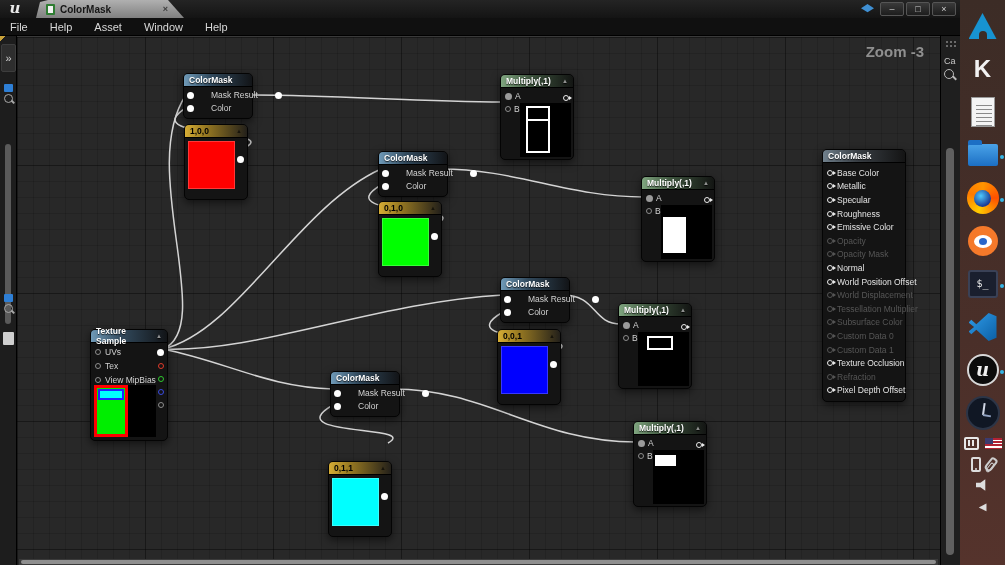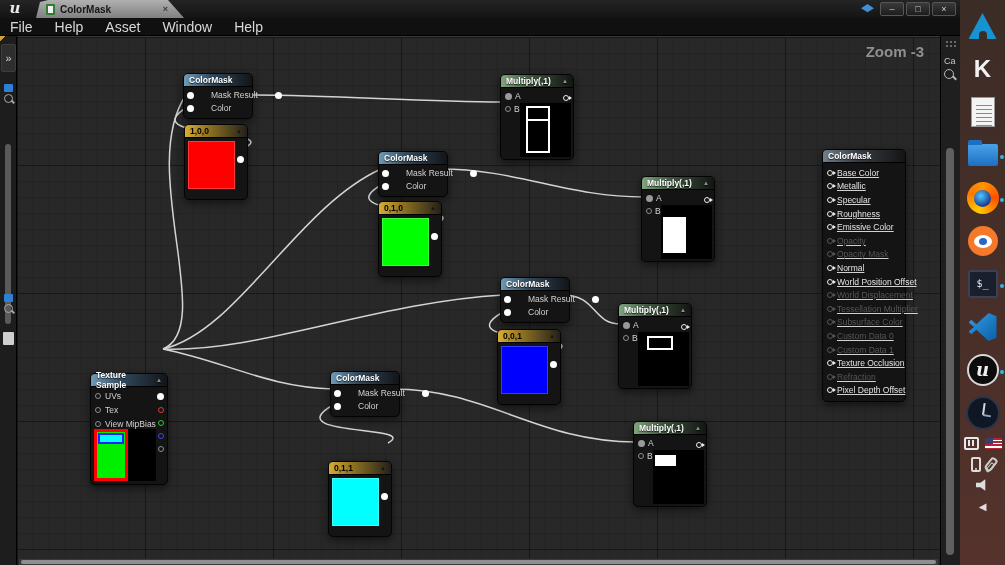--- a/index.html
+++ b/index.html
@@ -21,21 +21,21 @@
   .tab-close { color:#3c3c3c; font-size:9px; font-weight:bold; margin-right:8px; cursor:pointer; }
   .tb-spacer { flex:1; }
   .cap-icon { width:13px; height:11px; margin:0 6px 3px 0; background:#3f8fd2;
               clip-path:polygon(50% 0, 100% 38%, 50% 76%, 0 38%); }
   .win-btns { display:flex; gap:2px; margin:0 4px 2px 0; }
   .win-btn { width:24px; height:14px; background:linear-gradient(#3a3a3a,#1d1d1d); border:1px solid #555;
              color:#cfcfcf; font-size:9px; line-height:12px; text-align:center; border-radius:2px; }
 
   .menubar { height:18px; background:#101010; display:flex; align-items:center; gap:22px; padding-left:10px;
              border-bottom:1px solid #000; }
-  .menu-item { color:#d8d8d8; font-size:14px; }
+  .menu-item { color:#d8d8d8; font-size:11px; }
 
   .workspace { position:relative; display:flex; height:529px; }
 
   
   .left-strip { position:relative; width:17px; background:#1d1d1d; border-right:1px solid #000; flex:0 0 auto; }
   .left-strip::before { content:""; position:absolute; left:0; top:0; width:8px; height:6px;
         background:linear-gradient(135deg,#c9a23a 40%,transparent 41%); }
   .chevron-btn { position:absolute; left:1px; top:8px; width:15px; height:28px; background:#2e2e2e;
         border:1px solid #3d3d3d; border-radius:2px; color:#d0d0d0; font-size:11px; line-height:26px; text-align:center; }
   .mini-widget { position:absolute; left:2px; width:13px; height:24px; }
@@ -110,31 +110,31 @@
   .mul-row { display:flex; align-items:center; gap:3px; padding:3px 0 0 4px; }
   .mul-out { position:absolute; right:4px; top:20px; }
   .preview { position:absolute; left:19px; top:28px; width:51px; height:54px; background:#000; }
   .pv { position:absolute; }
   .pv-frame-split { left:11%; top:5%; width:47%; height:88%; border:2px solid #fff; }
   .pv-frame-split::after { content:""; position:absolute; left:0; right:0; top:26%; height:2px; background:#fff; }
   .pv-solid-tall { left:3%; top:22%; width:46%; height:66%; background:#fff; }
   .pv-frame-small { left:17%; top:7%; width:52%; height:27%; border:2px solid #fff; }
   .pv-solid-small { left:4%; top:9%; width:42%; height:20%; background:#fff; }
 
-  .ts-node { width:78px; height:112px;margin-top:44px; }
+  .ts-node { width:78px; height:112px; }
   .ts-row { display:flex; align-items:center; gap:4px; padding:4px 0 0 4px; white-space:nowrap; }
   .ts-outs { position:absolute; right:3px; top:19px; display:flex; flex-direction:column; gap:7px; align-items:center; }
   .tex-preview { position:absolute; left:3px; bottom:3px; width:62px; height:52px; display:flex; }
   .tex-left { width:34px; border:3px solid #ff0000; background:#00ee00; display:flex; flex-direction:column; }
   .tex-cyan { height:11px; margin:1px; border:2px solid #2222ff; background:#00ffff; }
   .tex-right { flex:1; background:#000; }
 
   .mat-node { width:84px; padding-bottom:4px; }
   .mat-rows { padding-top:3px; }
-  .mat-row { display:flex; align-items:center; gap:4px; height:13.6px; padding-left:4px; white-space:nowrap;text-decoration:underline; }
+  .mat-row { display:flex; align-items:center; gap:4px; height:13.6px; padding-left:4px; white-space:nowrap; }
   .mat-row .lbl { color:#e4e4e4; }
   .mat-row.off .lbl { color:#565656; }
 
   
   .dock { position:absolute; left:960px; top:0; width:45px; height:565px;
           background:linear-gradient(#3c2c26,#4a2f29 60%,#55332c); display:flex; flex-direction:column; align-items:center; }
   .dock-item { position:relative; margin-top:9px; width:34px; height:34px; display:flex; align-items:center; justify-content:center; }
   .dock-item.small { width:38px; height:16px; margin-top:5px; display:flex; gap:6px; }
   .run-dot { position:absolute; right:-4px; top:50%; width:4px; height:4px; border-radius:50%; background:#35b5e5; }
 

